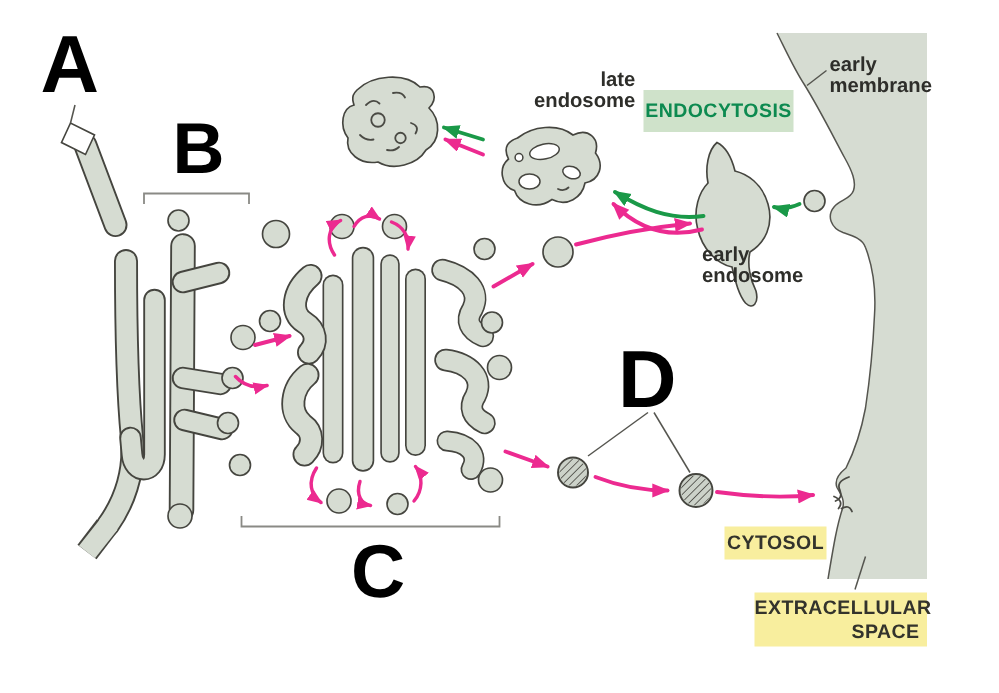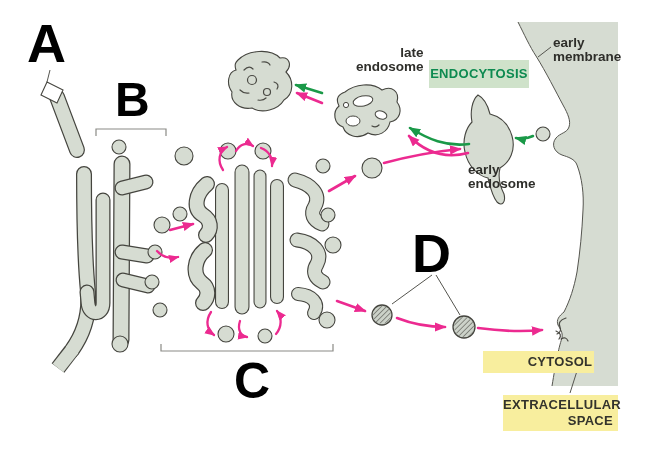--- a/index.html
+++ b/index.html
@@ -23,21 +23,21 @@
   .pk2{ fill:none; stroke:#ec2a90; stroke-width:2.3; stroke-linecap:round; }
   .gr { fill:none; stroke:#1a9948; stroke-width:2.6; stroke-linecap:round; }
 
   .lbl { position:absolute; color:#2e2e2a; font-weight:bold; font-size:13.5px;
          line-height:14px; white-space:pre-line; }
   .letter { position:absolute; color:#000; font-weight:900; letter-spacing:-1px; }
   .hbox { position:absolute; font-weight:bold; font-size:13px; letter-spacing:.3px;
           text-align:center; white-space:pre-line; }
   .endo  { background:#cfe2ca; color:#0d8a50; }
   .exo   { background:#f2a9a3; color:#c23349; }
-  .yel   { background:#f8ee9e; color:#33332c;padding-left:43px; }
+  .yel   { background:#f8ee9e; color:#33332c; }
 </style>
 </head>
 <body>
 
 <div class="fig">
 
 <svg width="666" height="462" viewBox="0 0 666 462">
   <defs>
     <marker id="ap" markerWidth="6" markerHeight="5" refX="3.9" refY="1.8" orient="auto">
       <path d="M0,0 L4.5,1.8 L0,3.6 Z" fill="#ec2a90"></path>

